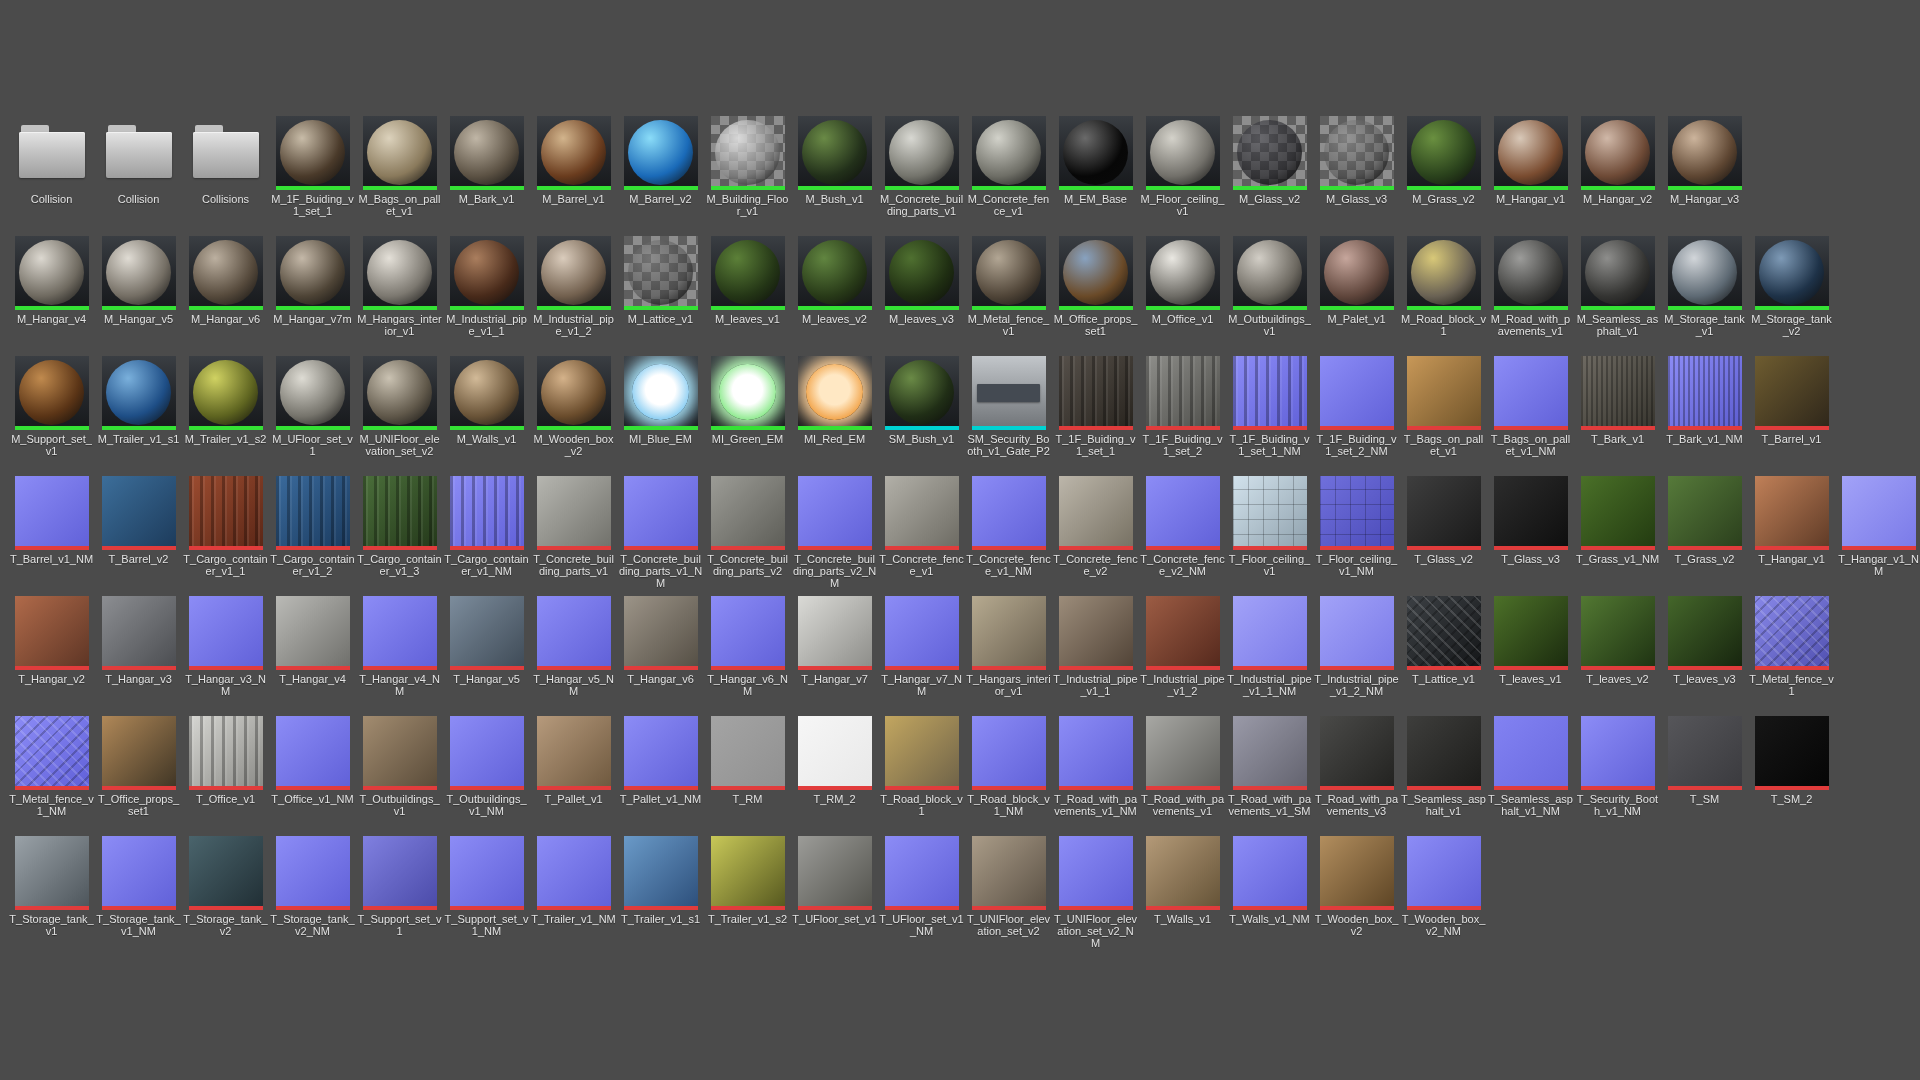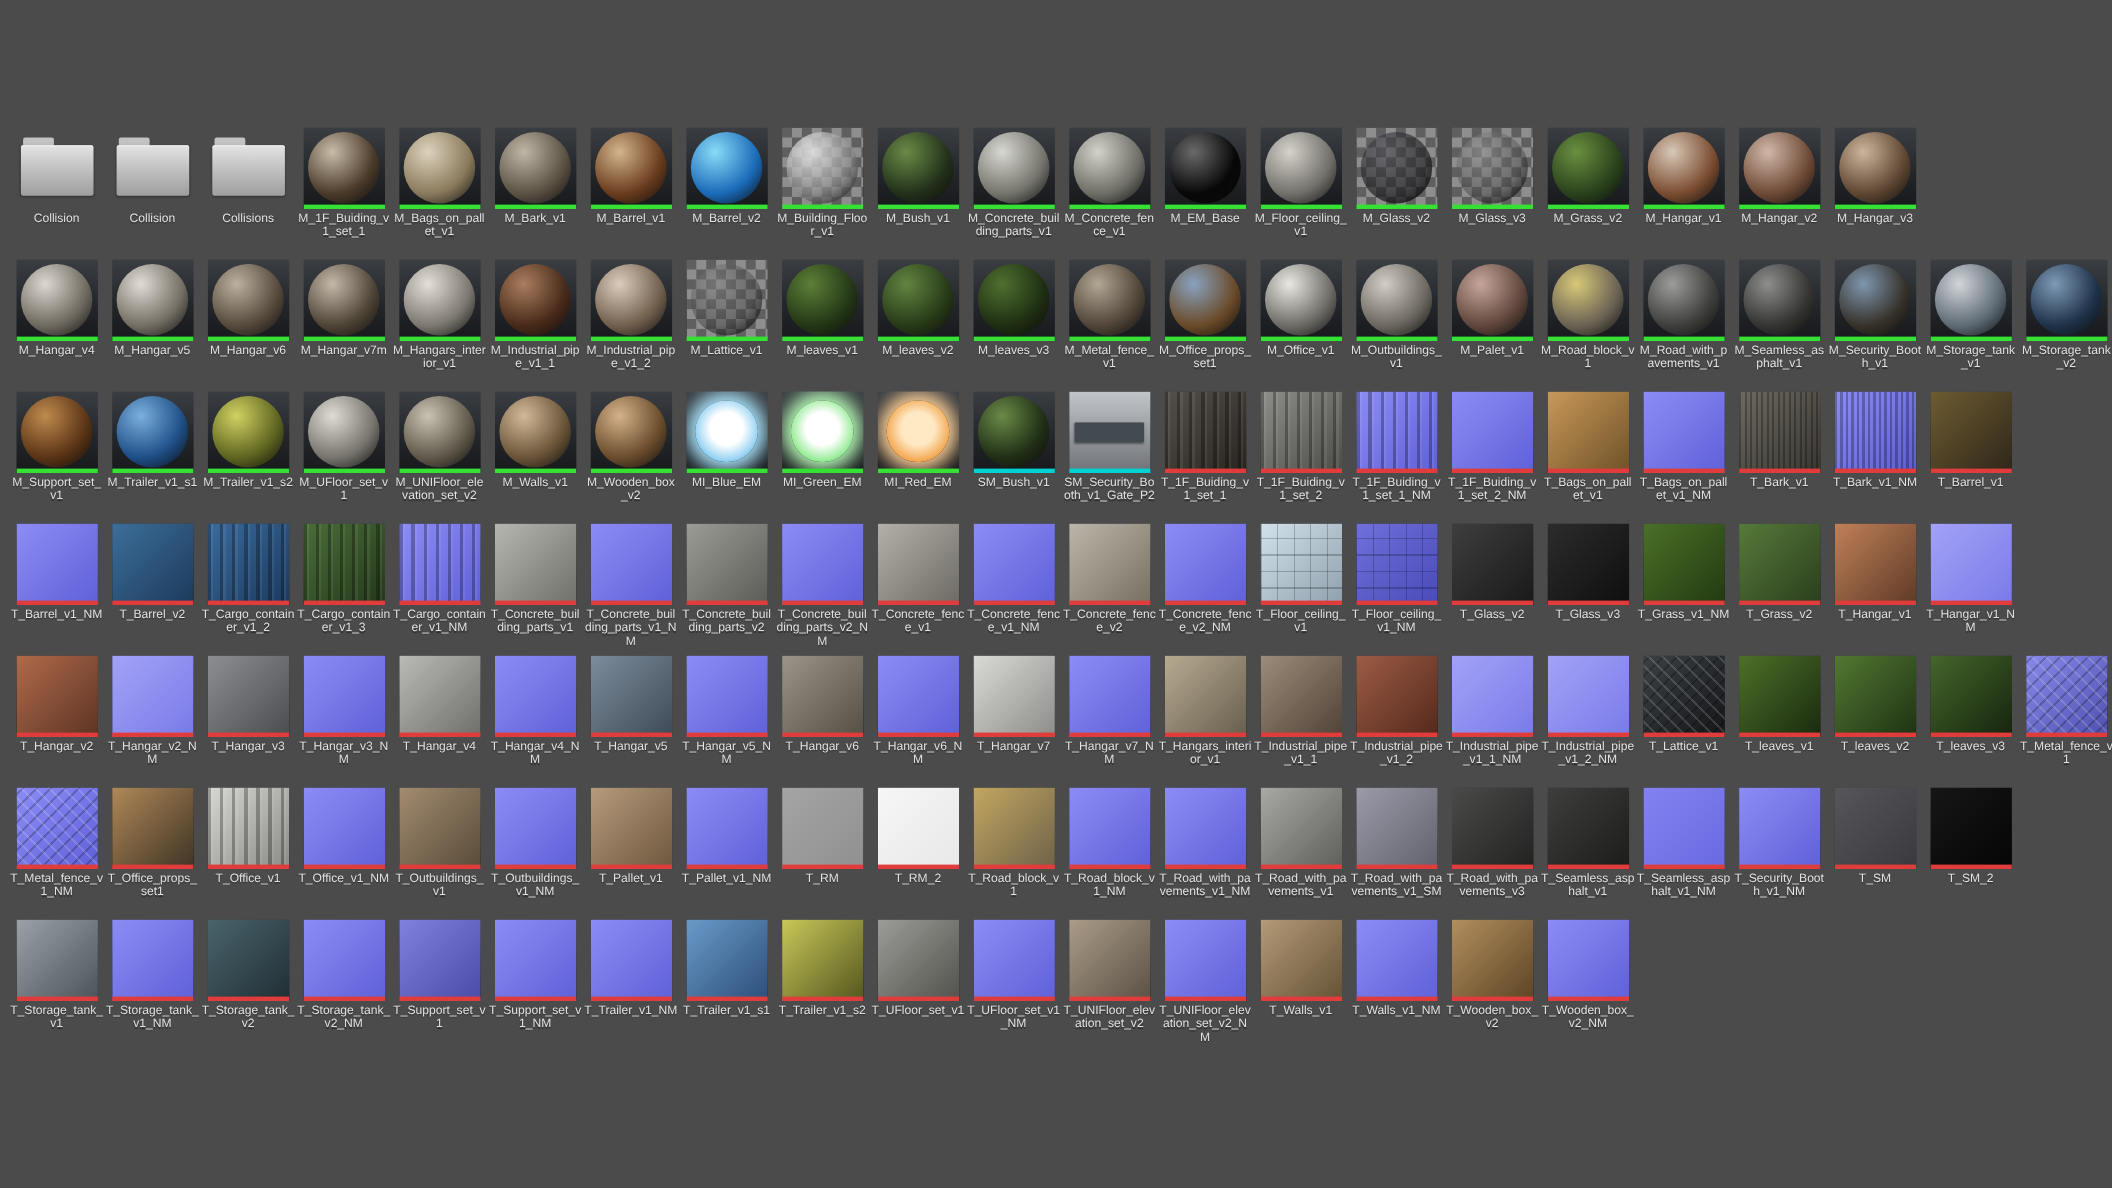--- a/index.html
+++ b/index.html
@@ -415,29 +415,20 @@
       <div class="art">
               <div class="sphere" style="background: radial-gradient(circle at 34% 28%, rgb(142, 142, 140) 0%, rgb(52, 52, 50) 60%, rgb(10, 10, 10) 100%);"></div>
             </div>
       <div class="bar" style="background: rgb(53, 225, 53);"></div>
     </div>
     <div class="label">M_Seamless_asphalt_v1</div>
   </div>
         <div class="tile">
     <div class="thumb">
       <div class="art">
-              <div class="sphere" style="background: radial-gradient(circle at 34% 28%, rgb(126, 150, 174) 0%, rgb(54, 50, 42) 60%, rgb(10, 10, 10) 100%);"></div>
-            </div>
-      <div class="bar" style="background: rgb(53, 225, 53);"></div>
-    </div>
-    <div class="label">M_Security_Booth_v1</div>
-  </div>
-        <div class="tile">
-    <div class="thumb">
-      <div class="art">
               <div class="sphere" style="background: radial-gradient(circle at 34% 28%, rgb(210, 214, 218) 0%, rgb(94, 106, 116) 60%, rgb(10, 10, 10) 100%);"></div>
             </div>
       <div class="bar" style="background: rgb(53, 225, 53);"></div>
     </div>
     <div class="label">M_Storage_tank_v1</div>
   </div>
         <div class="tile">
     <div class="thumb">
       <div class="art">
               <div class="sphere" style="background: radial-gradient(circle at 34% 28%, rgb(126, 154, 182) 0%, rgb(30, 50, 72) 60%, rgb(10, 10, 10) 100%);"></div>
@@ -630,20 +621,27 @@
   </div>
         <div class="tile">
     <div class="thumb">
       <div class="art" style="background: linear-gradient(135deg, rgb(60, 110, 154), rgb(28, 58, 90));"></div>
       <div class="bar" style="background: rgb(225, 60, 60);"></div>
     </div>
     <div class="label">T_Barrel_v2</div>
   </div>
         <div class="tile">
     <div class="thumb">
+      <div class="art p-ribs" style="background: linear-gradient(135deg, rgb(156, 76, 48), rgb(90, 38, 22));"></div>
+      <div class="bar" style="background: rgb(225, 60, 60);"></div>
+    </div>
+    <div class="label">T_Cargo_container_v1_1</div>
+  </div>
+        <div class="tile">
+    <div class="thumb">
       <div class="art p-ribs" style="background: linear-gradient(135deg, rgb(58, 106, 156), rgb(26, 58, 94));"></div>
       <div class="bar" style="background: rgb(225, 60, 60);"></div>
     </div>
     <div class="label">T_Cargo_container_v1_2</div>
   </div>
         <div class="tile">
     <div class="thumb">
       <div class="art p-ribs" style="background: linear-gradient(135deg, rgb(74, 110, 58), rgb(36, 56, 26));"></div>
       <div class="bar" style="background: rgb(225, 60, 60);"></div>
     </div>
@@ -769,27 +767,20 @@
     <div class="label">T_Hangar_v1_NM</div>
   </div>
       </div>
       <div class="asset-row">
         <div class="tile">
     <div class="thumb">
       <div class="art" style="background: linear-gradient(135deg, rgb(176, 106, 74), rgb(92, 52, 36));"></div>
       <div class="bar" style="background: rgb(225, 60, 60);"></div>
     </div>
     <div class="label">T_Hangar_v2</div>
-  </div>
-        <div class="tile">
-    <div class="thumb">
-      <div class="art" style="background: linear-gradient(135deg, rgb(162, 162, 248), rgb(122, 122, 232));"></div>
-      <div class="bar" style="background: rgb(225, 60, 60);"></div>
-    </div>
-    <div class="label">T_Hangar_v2_NM</div>
   </div>
         <div class="tile">
     <div class="thumb">
       <div class="art" style="background: linear-gradient(135deg, rgb(140, 142, 146), rgb(74, 76, 80));"></div>
       <div class="bar" style="background: rgb(225, 60, 60);"></div>
     </div>
     <div class="label">T_Hangar_v3</div>
   </div>
         <div class="tile">
     <div class="thumb">

